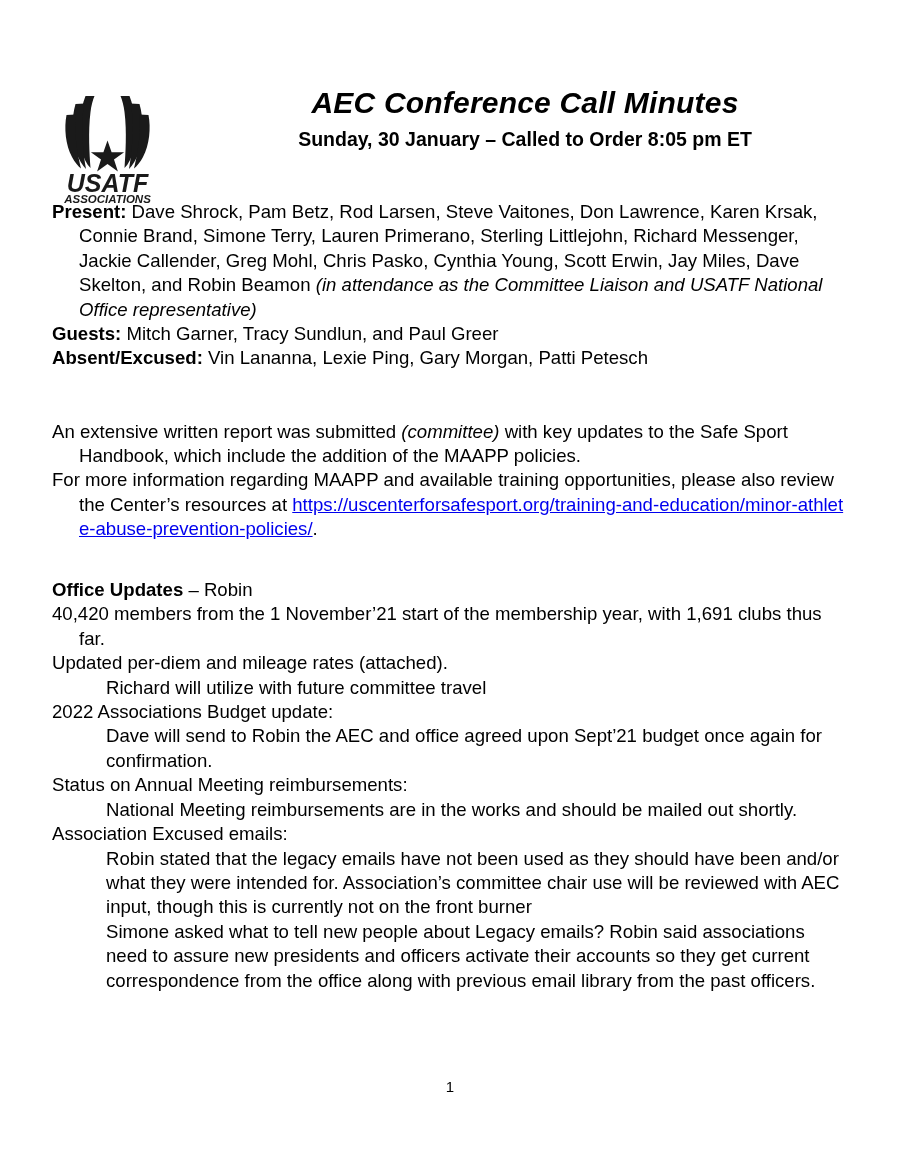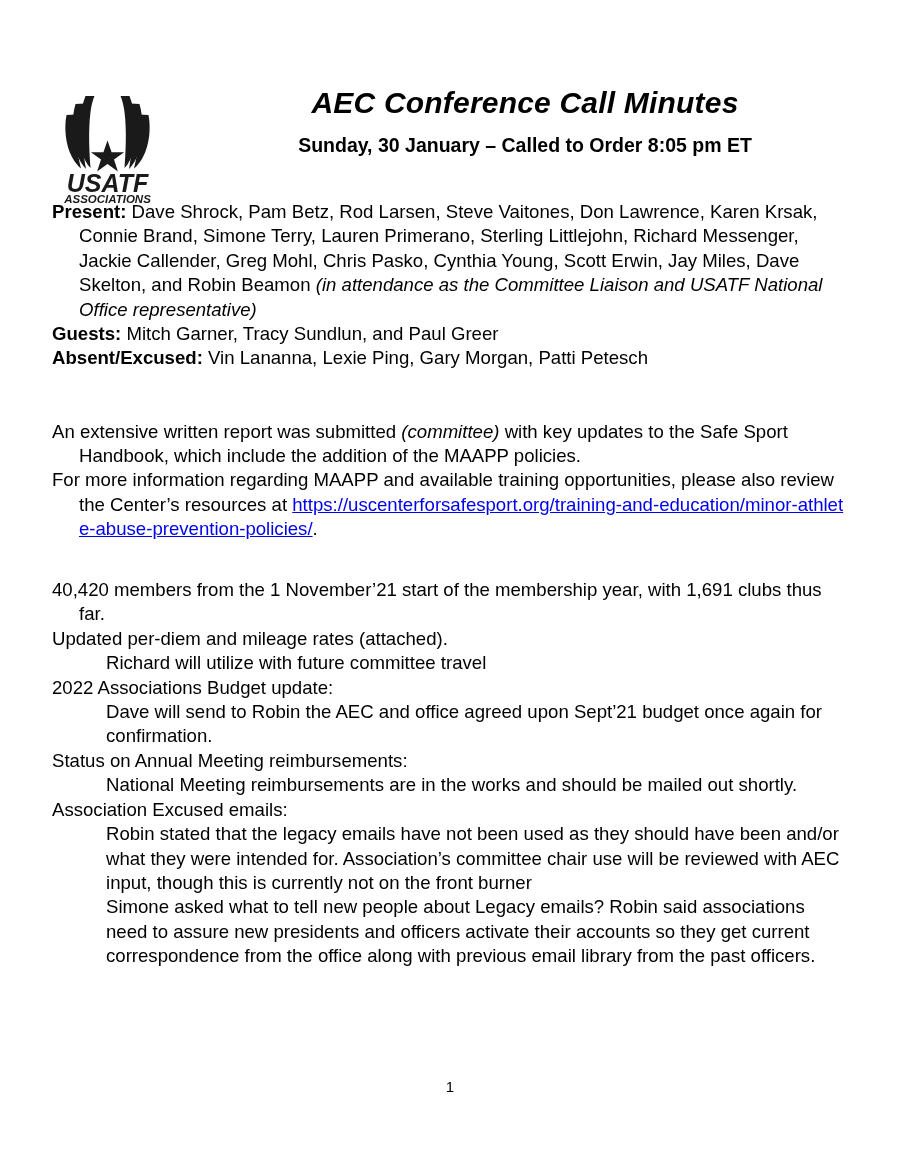--- a/index.html
+++ b/index.html
@@ -45,21 +45,21 @@
   }
   .doc-title {
     font-size: 30px;
     font-weight: bold;
     font-style: italic;
     letter-spacing: 0.2px;
     line-height: 1.15;
     white-space: nowrap;
   }
   .doc-subtitle {
-    margin-top: 13px;
+    margin-top: 7px;
     font-size: 19.5px;
     font-weight: bold;
     line-height: 1.2;
     white-space: nowrap;
   }
 
   
   .body {
     position: absolute;
     left: 52px;
@@ -149,20 +149,21 @@
     <div class="spacer-line"></div>
 
 
     <p class="para"><span>An extensive written report was submitted </span><i class="it">(committee)</i><span> with key updates to the Safe Sport Handbook, which include the addition of the MAAPP policies.</span></p>
 
     <p class="para"><span>For more information regarding MAAPP and available training opportunities, please also review the Center’s resources at </span><a class="doclink" href="#">https://uscenterforsafesport.org/training-and-education/minor-athlete-abuse-prevention-policies/</a><span>.</span></p>
 
     <div class="spacer-line"></div>
     <div class="spacer-small"></div>
 
+    <p class="para flush"><b class="lead">Office Updates</b><span> – Robin</span></p>
 
     <div>
       <p class="para">40,420 members from the 1 November’21 start of the membership year, with 1,691 clubs thus far.</p>
       <p class="para">Updated per-diem and mileage rates (attached).</p>
       <p class="para sub">Richard will utilize with future committee travel</p>
       <p class="para">2022 Associations Budget update:</p>
       <p class="para sub">Dave will send to Robin the AEC and office agreed upon Sept’21 budget once again for confirmation.</p>
       <p class="para">Status on Annual Meeting reimbursements:</p>
       <p class="para sub">National Meeting reimbursements are in the works and should be mailed out shortly.</p>
       <p class="para">Association Excused emails:</p>

